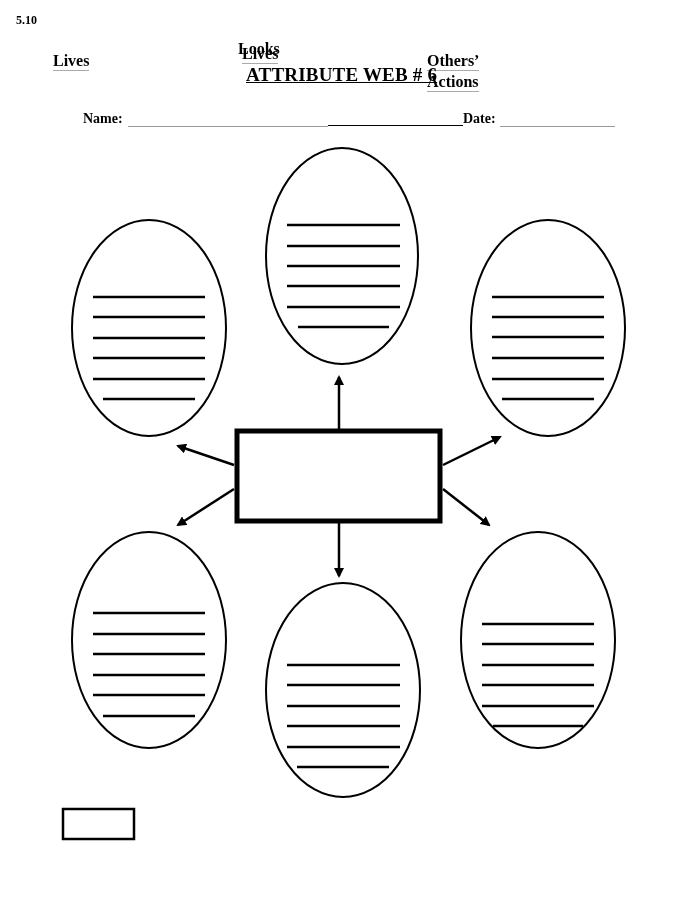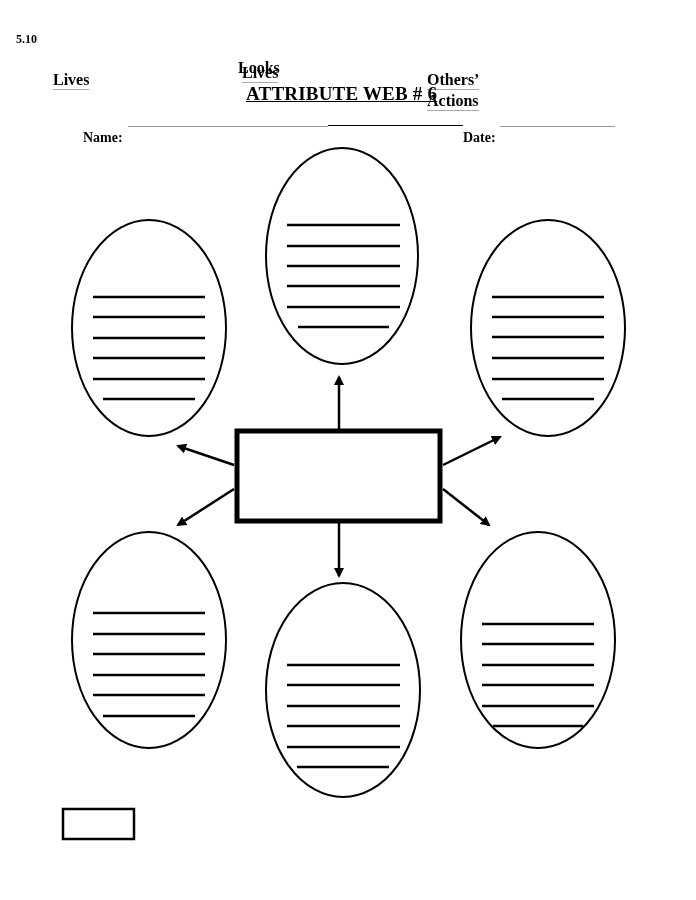--- a/index.html
+++ b/index.html
@@ -1,18 +1,18 @@
 <!DOCTYPE html>
 <html><head>
   <meta charset="utf-8">
   <style>
     html, body { margin: 0; padding: 0; background: #ffffff; }
     body { width: 696px; height: 900px; position: relative; overflow: hidden;
            font-family: "Liberation Serif", "DejaVu Serif", serif; color: #000; }
-    .abs { position: absolute; white-space: nowrap; margin-top: 19px; }
+    .abs { position: absolute; white-space: nowrap; }
     .page-num { left: 16px; top: 13px; font-size: 12px; font-weight: bold; }
     .cat { font-size: 16px; font-weight: bold; border-bottom: 1px solid #aaa; line-height: 18px; }
     .title { left: 246px; top: 64px; font-size: 19px; font-weight: bold; letter-spacing: 0.2px; text-decoration: underline; }
     .label { font-size: 14px; font-weight: bold; }
     .rule { position: absolute; height: 0; border-bottom: 1px solid #999; }
     .rule.dark { border-bottom: 1.5px solid #000; }
     svg.web { position: absolute; left: 0; top: 0; }
   </style>
 </head>
 <body>

